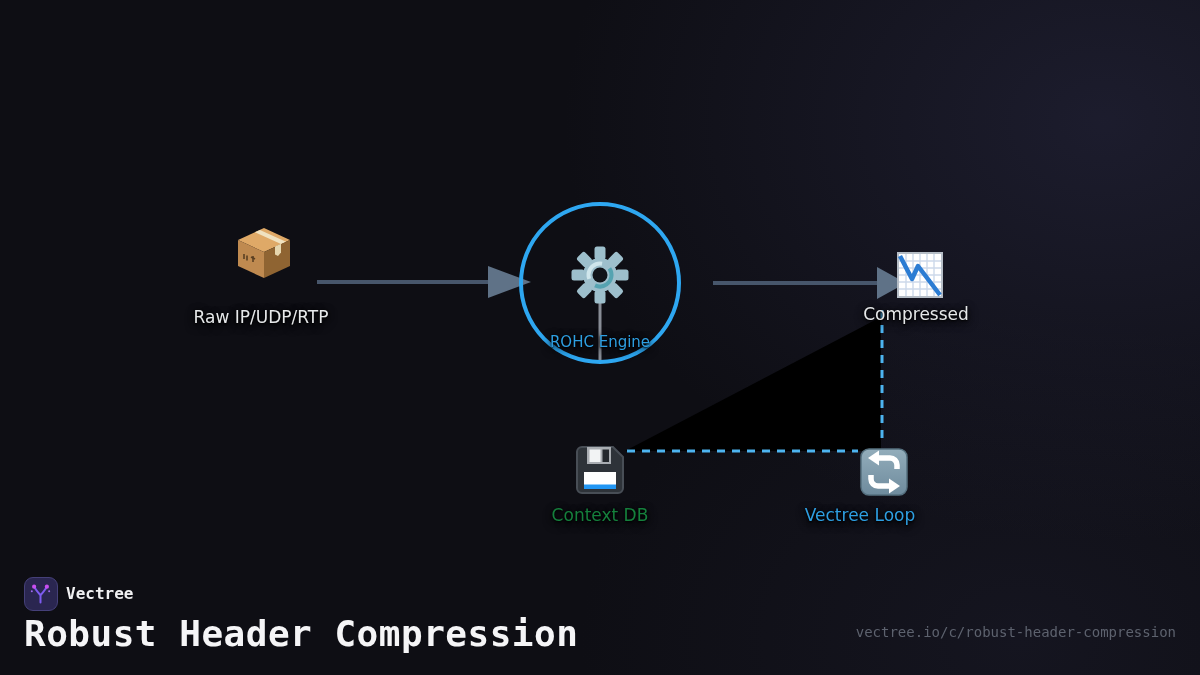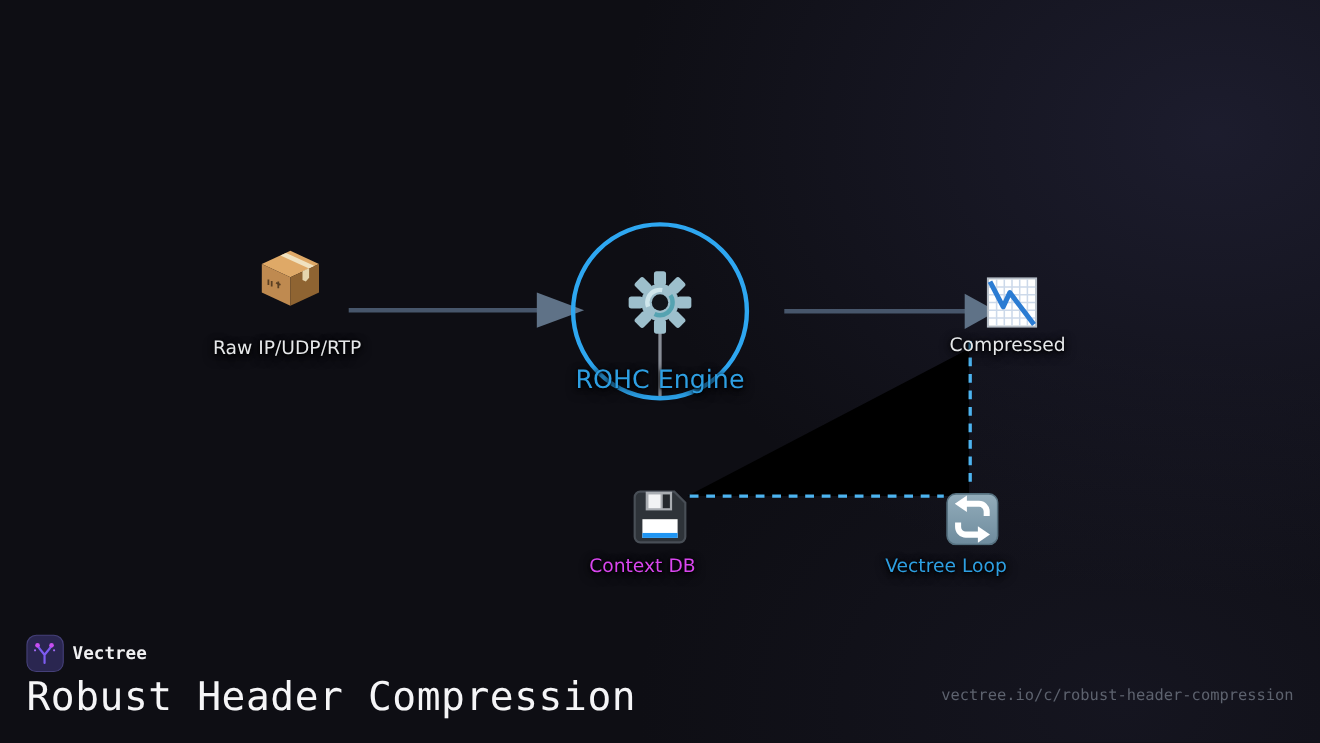--- a/index.html
+++ b/index.html
@@ -13,32 +13,32 @@
   }
   .abs{position:absolute;}
   svg{display:block;}
   
   .node-label{
     position:absolute;color:#e6e8ea;font-size:17px;text-align:center;
     text-shadow:0 1px 2px #000,0 3px 10px rgba(0,0,0,.95),0 0 6px rgba(0,0,0,.8);
     white-space:nowrap;transform:translateX(-50%);
   }
   .node-label.blue{color:#2e9fe2;}
-  .label-engine{font-size:23px;}
+  .label-engine{font-size:15px;}
   
   .logo-badge{
     left:24px;top:577px;width:34px;height:34px;border-radius:9px;
     background:#2a2650;border:1.5px solid #454079;box-sizing:border-box;
   }
   .brand-name{
     left:66px;top:584px;color:#f0f0f2;font-size:16px;font-weight:bold;
     font-family:"DejaVu Sans Mono","Liberation Mono",monospace;
   }
   .deck-title{
-    left:24px;top:613px;color:#f5f5f7;font-size:36px;font-weight:normal;
+    left:24px;top:613px;color:#f5f5f7;font-size:36px;font-weight:bold;
     font-family:"DejaVu Sans Mono","Liberation Mono",monospace;letter-spacing:.5px;
   }
   .deck-url{
     right:24px;top:624px;color:#5d626e;font-size:14px;
     font-family:"DejaVu Sans Mono","Liberation Mono",monospace;
   }
 </style>
 </head>
 <body>
 
@@ -131,21 +131,21 @@
   <rect x="1" y="1" width="46" height="46" rx="8" fill="url(#fbg)" stroke="#55707f" stroke-width="1.5"></rect>
   <path d="M37 21 v-4 a7 7 0 0 0 -7 -7 h-13" fill="none" stroke="#ffffff" stroke-width="5.5"></path>
   <polygon points="19,2.5 19,17.5 8,10" fill="#ffffff"></polygon>
   <path d="M11 27 v4 a7 7 0 0 0 7 7 h13" fill="none" stroke="#ffffff" stroke-width="5.5"></path>
   <polygon points="29,30.5 29,45.5 40,38" fill="#ffffff"></polygon>
 </svg>
 
 <div class="node-label" style="left:261px;top:307px">Raw IP/UDP/RTP</div>
 <div class="node-label blue label-engine" style="left:600px;top:333px">ROHC Engine</div>
 <div class="node-label" style="left:916px;top:304px">Compressed</div>
-<div class="node-label" style="left:584px;top:505px;color:#d946ef">Context DB</div>
+<div class="node-label" style="left:600px;top:505px;color:#15803d">Context DB</div>
 <div class="node-label blue" style="left:860px;top:505px">Vectree Loop</div>
 
 <div class="abs logo-badge">
   <svg width="31" height="31" viewBox="0 0 34 34">
     <path d="M17 27 v-8 M17 19 C 14.5 15.5, 12.5 14, 10.5 10.5 M17 19 C 19.5 15.5, 21.5 14, 23.5 10.5" fill="none" stroke="#7d5bf0" stroke-width="2.2" stroke-linecap="round"></path>
     <circle cx="10" cy="9.5" r="2.3" fill="#c84ef0"></circle>
     <circle cx="24" cy="9.5" r="2.3" fill="#c84ef0"></circle>
     <circle cx="7.5" cy="14.5" r="1.1" fill="#a06af2"></circle>
     <circle cx="26.5" cy="14.5" r="1.1" fill="#a06af2"></circle>
   </svg>

